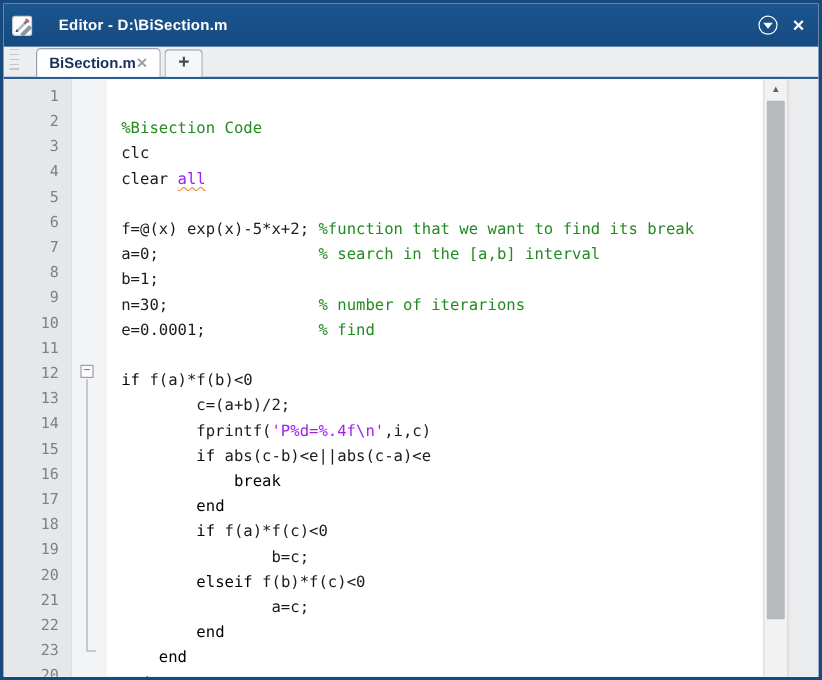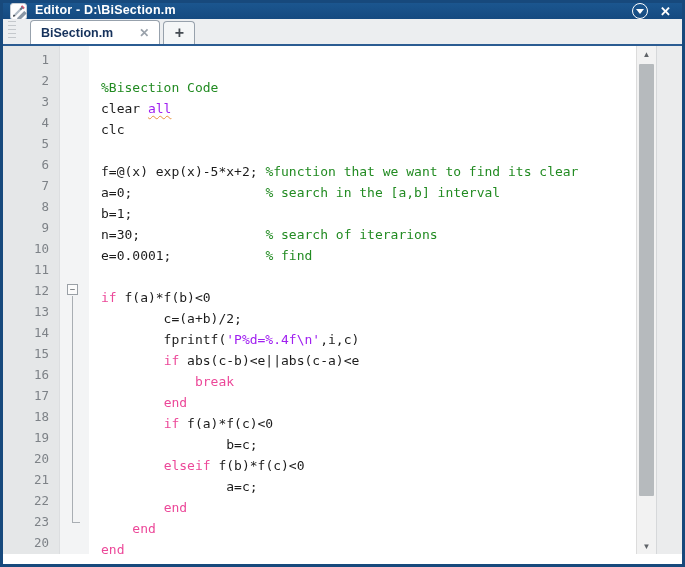--- a/index.html
+++ b/index.html
@@ -3,43 +3,43 @@
 <meta charset="utf-8">
 <style>
   * { margin:0; padding:0; box-sizing:border-box; }
   body { background:#fff; font-family:"Liberation Sans", sans-serif; }
   .window {
     width:685px; height:567px; position:relative;
     border:3px solid #17497c; background:#fff; overflow:hidden;
   }
   
   .titlebar {
-    height:16px; background:linear-gradient(#1b568f,#154a80);
-    display:flex; align-items:flex-start; padding:0 7px; gap:8px;
+    height:36px; background:linear-gradient(#1b568f,#154a80);
+    display:flex; align-items:center; padding:0 7px; gap:22px;
   }
   .app-icon { width:17px; height:17px; display:inline-block; flex:0 0 auto; }
   .title { color:#fff; font-size:12.5px; font-weight:600; letter-spacing:.2px; flex:1 1 auto;
            white-space:nowrap; overflow:hidden; }
   .tb-right { display:flex; align-items:center; gap:12px; padding-right:4px; }
   .menu-btn { width:16px; height:16px; border:1.5px solid #fff; border-radius:50%;
               display:flex; align-items:center; justify-content:center; cursor:pointer; }
   .menu-tri { width:0; height:0; border-left:4px solid transparent;
               border-right:4px solid transparent; border-top:5px solid #fff; margin-top:1px; }
   .close-btn { color:#fff; font-size:13px; font-weight:700; cursor:pointer; line-height:1; }
   
   .tabbar {
     height:27px; background:#eceef0; border-bottom:2px solid #2b5c92;
     display:flex; align-items:flex-end; padding-left:4px; position:relative;
   }
   .grip {
     width:8px; height:20px; margin:0 14px 2px 1px; align-self:center;
     background:repeating-linear-gradient(#c4c8cc 0 1px, transparent 1px 4px);
   }
   .tab {
-    display:flex; align-items:center; gap:26px; height:24px;
+    display:flex; align-items:center; gap:0; height:24px;
     background:#fff; border:1px solid #97a1ac; border-bottom:none;
     border-radius:4px 4px 0 0; padding:0 10px; margin-right:3px; cursor:pointer;
   }
   .tab-label { font-size:12.5px; font-weight:700; color:#16325c; white-space:nowrap; }
   .tab-close { color:#9aa2ab; font-size:12px; font-weight:700; line-height:1; cursor:pointer; }
   .tab.newtab { width:32px; justify-content:center; background:#f4f6f7; height:23px; }
   .tab.newtab span { color:#444b52; font-size:16px; font-weight:700; line-height:1; }
   
   .editor { display:flex; height:508px; position:relative; background:#fff; }
   .gutter-ln {
@@ -54,21 +54,21 @@
     border:1px solid #9aa0a6; left:7px; cursor:pointer;
     color:#5a6066; font:9px/9px "DejaVu Sans Mono", monospace; text-align:center;
   }
   .fold-vline { position:absolute; width:1px; background:#a9aeb3; left:12px; }
   .fold-corner { position:absolute; height:1px; background:#a9aeb3; left:12px; width:8px; }
   .code {
     flex:1 1 auto; padding:3px 0 0 12px; overflow:hidden; cursor:text;
     font:13px/21px "DejaVu Sans Mono", monospace; color:#1c1c1c;margin-top:28px;
   }
   .cl { height:21px; white-space:pre; }
-  .cl .k { color:#ec4899; }
+  .cl .k { color:#000000; }
   .cl .c { color:#228b22; }
   .cl .s { color:#a020f0; }
   .cl .w { color:#a020f0; text-decoration:underline wavy #e8923d 1px; text-underline-offset:2px; }
   
   .scrollbar {
     width:20px; flex:0 0 auto; background:#f2f2f2; border-left:1px solid #dcdcdc;
     display:flex; flex-direction:column; align-items:stretch;
   }
   .sb-btn {
     height:16px; display:flex; align-items:center; justify-content:center;
@@ -146,27 +146,27 @@
         <div class="ln">23</div>
         <div class="ln">20</div>
       </div>
     <div class="gutter-fold">
         <div class="fold-box" style="top: 238px;">−</div>
         <div class="fold-vline" style="top: 250px; height: 226px;"></div>
         <div class="fold-corner" style="top: 476px;"></div>
       </div>
     <div class="code">
         <div class="cl"><span class="c">%Bisection Code</span></div>
+        <div class="cl"><span class="t">clc</span></div>
         <div class="cl"><span class="t">clear </span><span class="w">all</span></div>
-        <div class="cl"><span class="t">clc</span></div>
         <div class="cl"></div>
-        <div class="cl"><span class="t">f=@(x) exp(x)-5*x+2; </span><span class="c">%function that we want to find its clear</span></div>
+        <div class="cl"><span class="t">f=@(x) exp(x)-5*x+2; </span><span class="c">%function that we want to find its break</span></div>
         <div class="cl"><span class="t">a=0;                 </span><span class="c">% search in the [a,b] interval</span></div>
         <div class="cl"><span class="t">b=1;</span></div>
-        <div class="cl"><span class="t">n=30;                </span><span class="c">% search of iterarions</span></div>
+        <div class="cl"><span class="t">n=30;                </span><span class="c">% number of iterarions</span></div>
         <div class="cl"><span class="t">e=0.0001;            </span><span class="c">% find</span></div>
         <div class="cl"></div>
         <div class="cl"><span class="k">if</span><span class="t"> f(a)*f(b)&lt;0</span></div>
         <div class="cl"><span class="t">        c=(a+b)/2;</span></div>
         <div class="cl"><span class="t">        fprintf(</span><span class="s">'P%d=%.4f\n'</span><span class="t">,i,c)</span></div>
         <div class="cl"><span class="t">        </span><span class="k">if</span><span class="t"> abs(c-b)&lt;e||abs(c-a)&lt;e</span></div>
         <div class="cl"><span class="t">            </span><span class="k">break</span></div>
         <div class="cl"><span class="t">        </span><span class="k">end</span></div>
         <div class="cl"><span class="t">        </span><span class="k">if</span><span class="t"> f(a)*f(c)&lt;0</span></div>
         <div class="cl"><span class="t">                b=c;</span></div>

